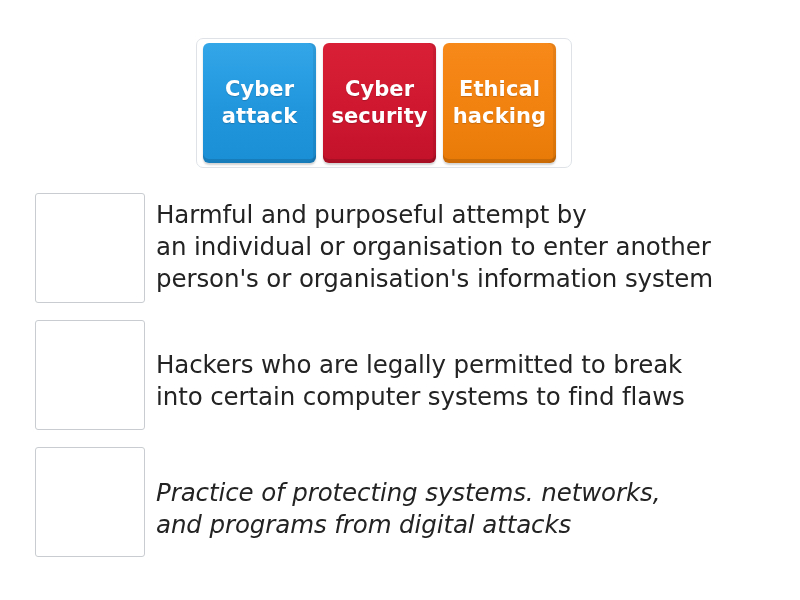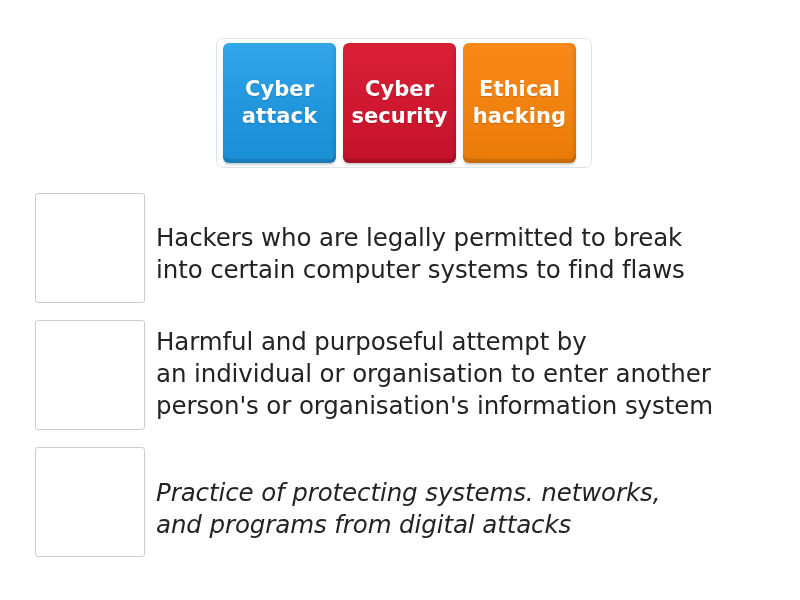--- a/index.html
+++ b/index.html
@@ -11,21 +11,21 @@
     height: 600px;
     background: #ffffff;
     font-family: "DejaVu Sans", "Liberation Sans", sans-serif;
     overflow: hidden;
     position: relative;
   }
 
   
   #tile-tray {
     position: absolute;
-    left: 216px;
+    left: 196px;
     top: 38px;
     width: 376px;
     height: 130px;
     box-sizing: border-box;
     border: 1px solid #dfe3e8;
     border-radius: 7px;
     background: #ffffff;
     display: flex;
     align-items: center;
     justify-content: flex-start;
@@ -123,29 +123,29 @@
     <span class="tile-label">Ethical
 hacking</span>
   </div>
 
 </div>
 
 <div id="answer-list">
 
   <div class="answer-row">
     <div class="drop-zone"></div>
-    <div class="answer-text valign-mid">Hackers who are legally permitted to break
-into certain computer systems to find flaws</div>
+    <div class="answer-text valign-top">Harmful and purposeful attempt by
+an individual or organisation to enter another
+person's or organisation's information system</div>
   </div>
 
   <div class="answer-row">
     <div class="drop-zone"></div>
-    <div class="answer-text valign-top">Harmful and purposeful attempt by
-an individual or organisation to enter another
-person's or organisation's information system</div>
+    <div class="answer-text valign-mid">Hackers who are legally permitted to break
+into certain computer systems to find flaws</div>
   </div>
 
   <div class="answer-row">
     <div class="drop-zone"></div>
     <div class="answer-text valign-mid2">Practice of protecting systems. networks,
 and programs from digital attacks</div>
   </div>
 
 </div>
 

